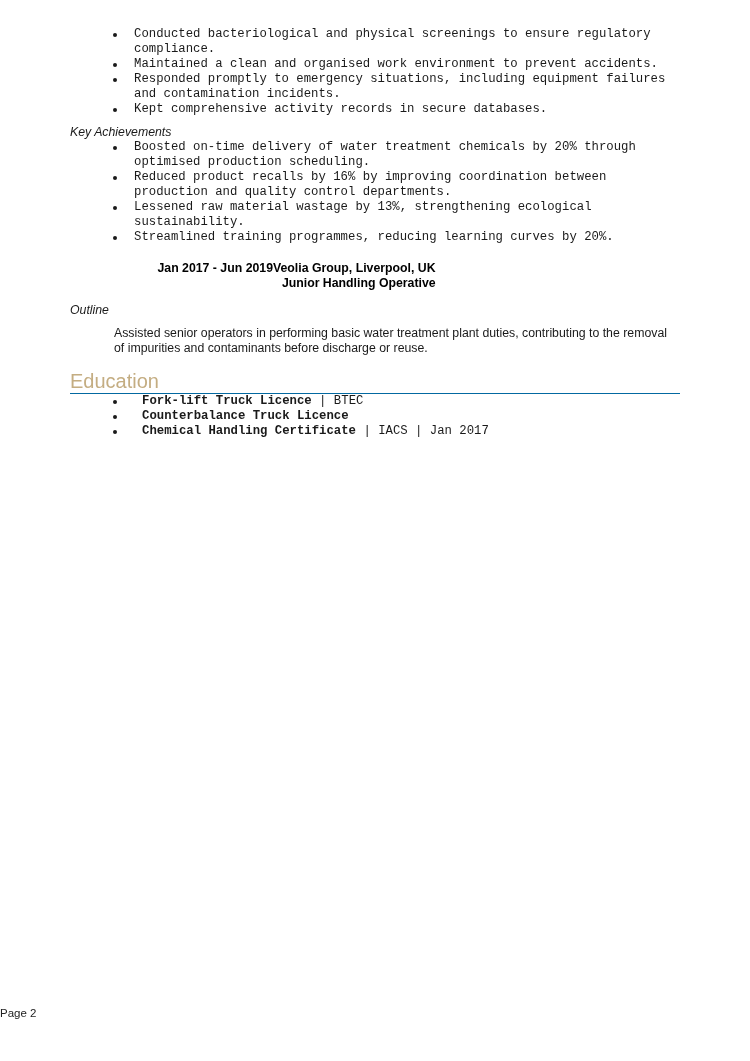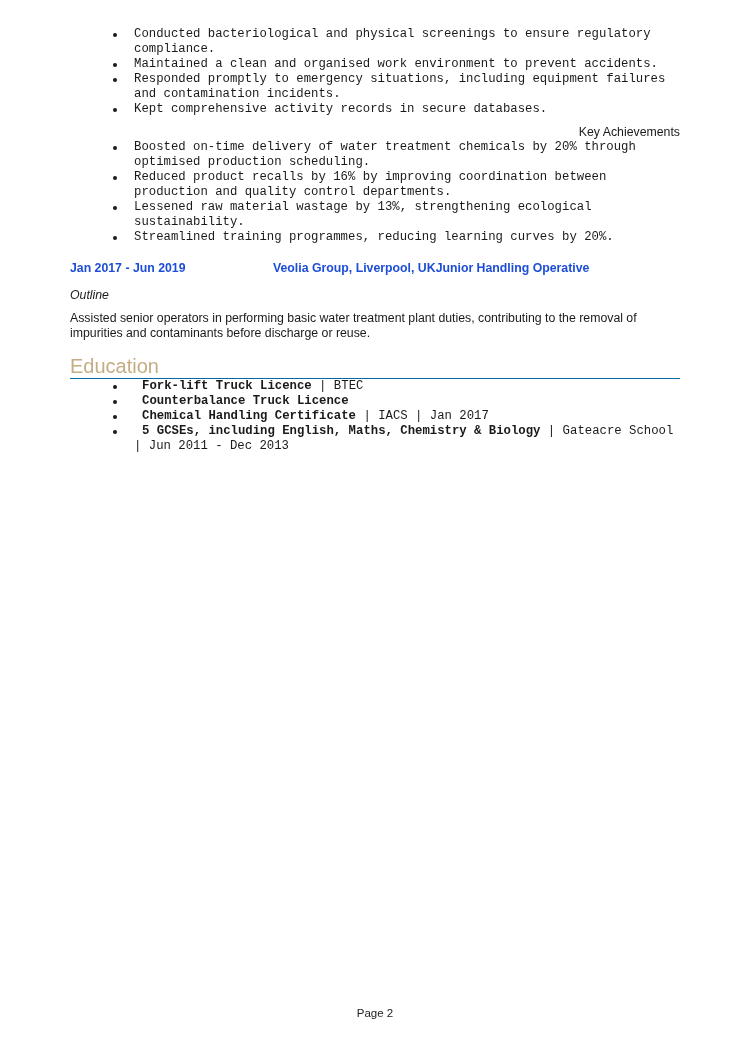--- a/index.html
+++ b/index.html
@@ -38,44 +38,46 @@
       content: "";
       position: absolute;
       left: -21px;
       top: 6px;
       width: 4px;
       height: 4px;
       border-radius: 50%;
       background: #1a1a1a;
     }
     .subhead {
+      font-style: italic;
       margin: 0;
-      text-align: right;
     }
     .gap-ka { height: 8px; }
     .job-header {
       display: flex;
       margin-top: 16px;
-      color: #1d4ed8;
+      color: #000000;
       font-weight: bold;
+      text-align: right;
     }
     .job-dates {
       width: 203px;
       flex: none;
     }
     .job-meta {
       display: flex;
-      flex-direction: row;
+      flex-direction: column;
     }
     .outline-label {
       font-style: italic;
       margin-top: 12px;
     }
     .outline-text {
       margin-top: 8px;
+      margin-left: 44px;
     }
     .section-title {
       margin-top: 13px;
       font-size: 20px;
       line-height: 24px;
       color: #c4ad82;
       font-weight: normal;
       border-bottom: 1px solid #0369a1;
       padding-bottom: 0px;
     }
@@ -84,21 +86,20 @@
     }
     .edu-list b {
       font-weight: bold;
       padding-left: 8px;
     }
     .footer {
       position: absolute;
       left: 0;
       width: 750px;
       top: 1006px;
-      text-align: center;
       font-size: 11.5px;
       color: #222;
     }
   </style>
 </head>
 <body>
 
 <div class="page">
 
   <ul class="bullets">
@@ -126,18 +127,17 @@
   </div>
   <div class="outline-label">Outline</div>
   <div class="outline-text">Assisted senior operators in performing basic water treatment plant duties, contributing to the removal of impurities and contaminants before discharge or reuse.</div>
 
   <div class="section-title">Education</div>
 
   <ul class="bullets edu-list">
     <li><b>Fork-lift Truck Licence</b><span> | BTEC</span></li>
     <li><b>Counterbalance Truck Licence</b><span></span></li>
     <li><b>Chemical Handling Certificate</b><span> | IACS | Jan 2017</span></li>
-    <li><b>5 GCSEs, including English, Maths, Chemistry &amp; Biology</b><span> | Gateacre School | Jun 2011 - Dec 2013</span></li>
   </ul>
 
 </div>
 
 <div class="footer">Page 2</div>
 
 </body></html>

